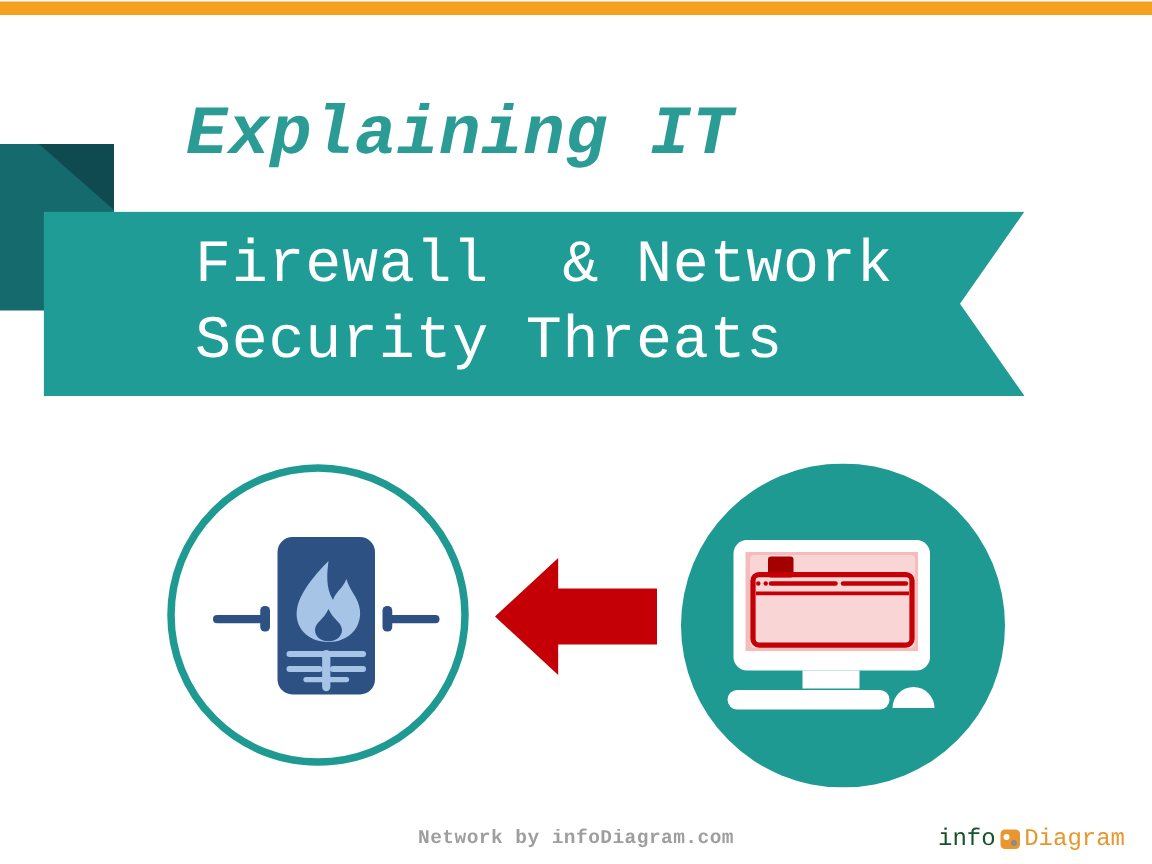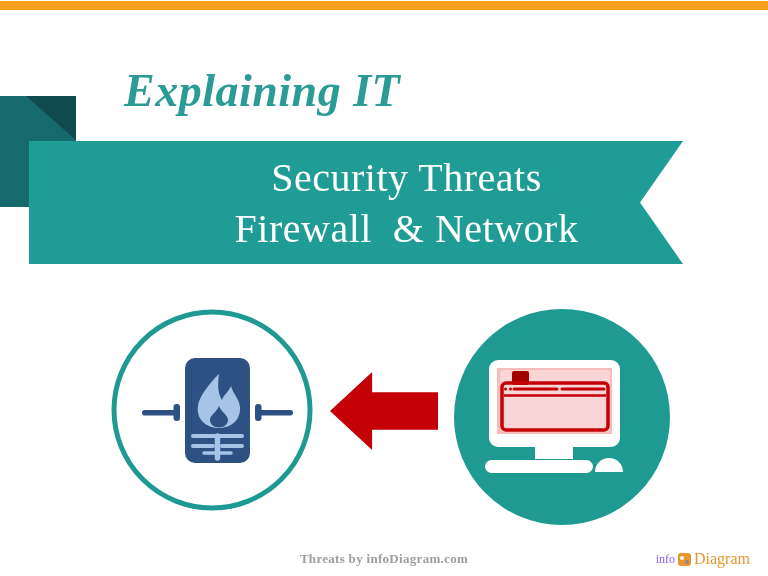--- a/index.html
+++ b/index.html
@@ -1,18 +1,18 @@
 <!DOCTYPE html>
 <html><head>
 <meta charset="utf-8">
 <style>
   html,body { margin:0; padding:0; background:#ffffff; }
   .slide {
     position:relative; width:768px; height:576px; overflow:hidden;
-    background:#ffffff; font-family:Liberation Serif, serif;text-align:center;
+    background:#ffffff; font-family:Liberation Mono, monospace;
   }
   .top-bar { position:absolute; left:0; top:1px; width:768px; height:9px; background:#F5A01F; }
 
   .fold-square { position:absolute; left:0; top:96px; width:76px; height:111px; background:#156A6E; }
   .fold-triangle {
     position:absolute; left:26px; top:96px; width:50px; height:44px;
     background:#0F4A50; clip-path:polygon(0 0, 100% 0, 100% 100%);
   }
 
   .kicker {
@@ -39,21 +39,21 @@
     background:#C40006;
     clip-path:polygon(0 50%, 39% 0%, 39% 26%, 100% 26%, 100% 74%, 39% 74%, 39% 100%);
   }
 
   .footer-credit {
     position:absolute; left:50%; transform:translateX(-50%); top:551px;
     font-size:13px; font-weight:bold; color:#9E9E9E; letter-spacing:0.3px; white-space:pre;
   }
 
   .brand { position:absolute; right:18px; top:550px; display:flex; align-items:center; gap:3px; }
-  .brand-prefix { font-size:12px; color:#8b5cf6; white-space:pre; }
+  .brand-prefix { font-size:16px; color:#14532d; white-space:pre; }
   .brand-name   { font-size:16px; color:#E8962E; white-space:pre; }
   .brand-mark {
     position:relative; width:13px; height:13px; background:#E8962E; border-radius:3px;
   }
   .brand-mark .dot-white {
     position:absolute; left:2px; top:3px; width:4px; height:4px; border-radius:50%; background:#ffffff;
   }
   .brand-mark .dot-gray {
     position:absolute; right:2px; bottom:2px; width:4px; height:4px; border-radius:50%; background:#8A8A8A;
   }
@@ -64,22 +64,22 @@
 <div class="slide">
 
   <div class="top-bar"></div>
 
   <div class="fold-square"></div>
   <div class="fold-triangle"></div>
 
   <div class="kicker">Explaining IT</div>
 
   <div class="ribbon">
+    <div class="ribbon-line">Firewall  &amp; Network</div>
     <div class="ribbon-line">Security Threats</div>
-    <div class="ribbon-line">Firewall  &amp; Network</div>
   </div>
 
   <svg class="badge-svg" style="left:109px; top:307px;" width="206" height="206" viewBox="0 0 206 206">
     <circle cx="103" cy="103" r="98" fill="#ffffff" stroke="#1E9A93" stroke-width="5"></circle>
     <g>
 
       <rect x="33" y="103" width="36" height="5.5" rx="2.7" fill="#2D5183"></rect>
       <rect x="64.5" y="97" width="6.5" height="17" rx="3" fill="#2D5183"></rect>
       <rect x="148" y="103" width="36" height="5.5" rx="2.7" fill="#2D5183"></rect>
       <rect x="146" y="97" width="6.5" height="17" rx="3" fill="#2D5183"></rect>
@@ -121,21 +121,21 @@
         <line x1="108" y1="80" x2="150" y2="80" stroke="#C40006" stroke-width="3" stroke-linecap="round"></line>
         <line x1="50" y1="86.5" x2="152" y2="86.5" stroke="#C40006" stroke-width="2.5"></line>
       </g>
 
       <rect x="81" y="138" width="38" height="12" fill="#ffffff"></rect>
       <rect x="31" y="151" width="108" height="13" rx="6.5" fill="#ffffff"></rect>
       <path d="M141,163 a14,14 0 0 1 28,0 Z" fill="#ffffff"></path>
     </g>
   </svg>
 
-  <div class="footer-credit">Threats by infoDiagram.com</div>
+  <div class="footer-credit">Network by infoDiagram.com</div>
 
   <div class="brand">
     <span class="brand-prefix">info</span>
     <span class="brand-mark">
       <span class="dot-white"></span>
       <span class="dot-gray"></span>
     </span>
     <span class="brand-name">Diagram</span>
   </div>
 

